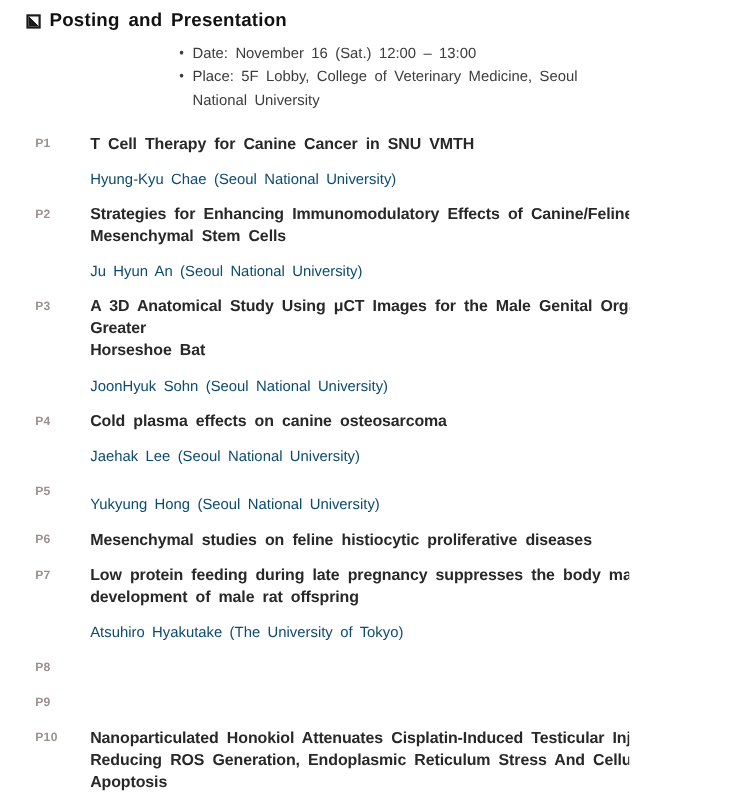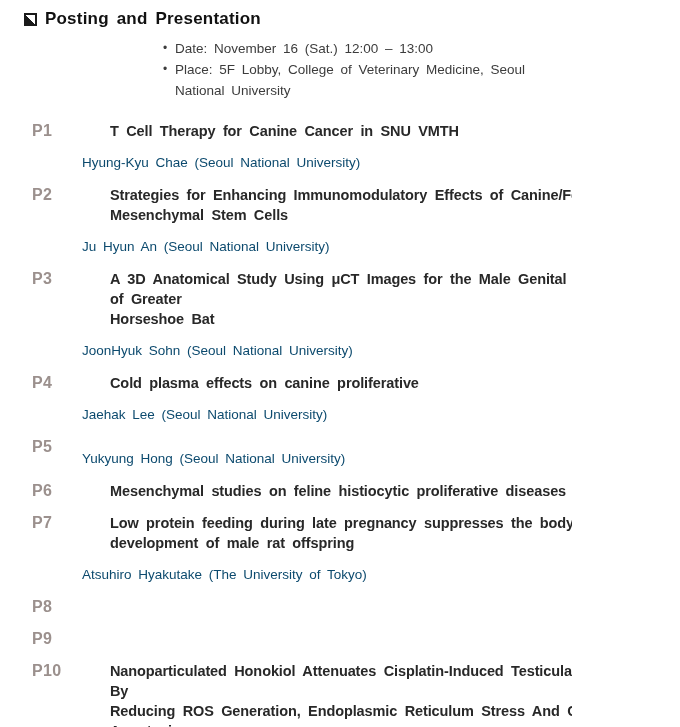--- a/index.html
+++ b/index.html
@@ -64,35 +64,34 @@
   .entries {
     margin-top: 20px;
   }
   .entry {
     display: grid;
     grid-template-columns: 50px 550px;
     padding-left: 32px;
     margin-bottom: 12px;
   }
   .entry-id {
-    font-size: 16px;
+    font-size: 11px;
     font-weight: bold;
     color: #9b908d;
     line-height: 20px;
     letter-spacing: 0.3px;
   }
   .entry-title {
     font-size: 14.5px;
     font-weight: bold;
     color: #282828;
     line-height: 20px;
     letter-spacing: -0.1px;
     word-spacing: 0.24em;
     white-space: pre-line;
-    margin-left: 28px;
   }
   .entry-presenter {
     margin-top: 12px;
     font-size: 13.5px;
     color: #0c4a6e;
     line-height: 20px;
     word-spacing: 0.22em;
   }
 </style>
 </head>
@@ -140,21 +139,21 @@
       <div>
         <div class="entry-title">A 3D Anatomical Study Using μCT Images for the Male Genital Organs of Greater
 Horseshoe Bat</div>
         <div class="entry-presenter">JoonHyuk Sohn (Seoul National University)</div>
       </div>
     </div>
 
     <div class="entry">
       <div class="entry-id">P4</div>
       <div>
-        <div class="entry-title">Cold plasma effects on canine proliferative</div>
+        <div class="entry-title">Cold plasma effects on canine osteosarcoma</div>
         <div class="entry-presenter">Jaehak Lee (Seoul National University)</div>
       </div>
     </div>
 
     <div class="entry">
       <div class="entry-id">P5</div>
       <div>
         <div class="entry-presenter">Yukyung Hong (Seoul National University)</div>
       </div>
     </div>

